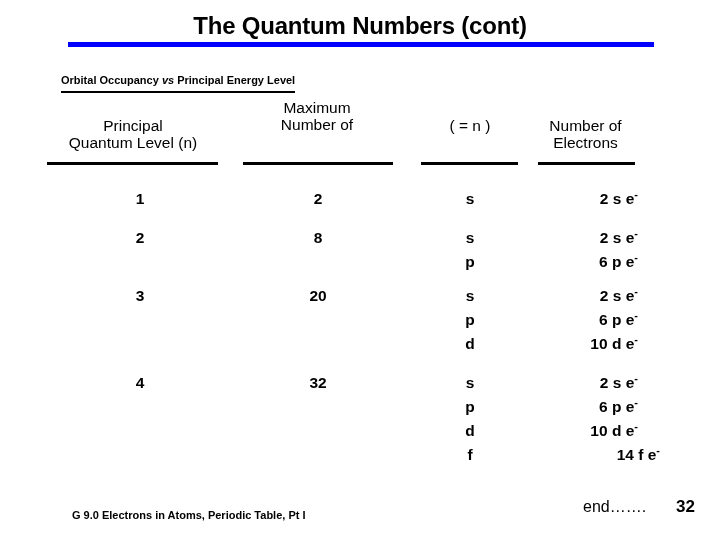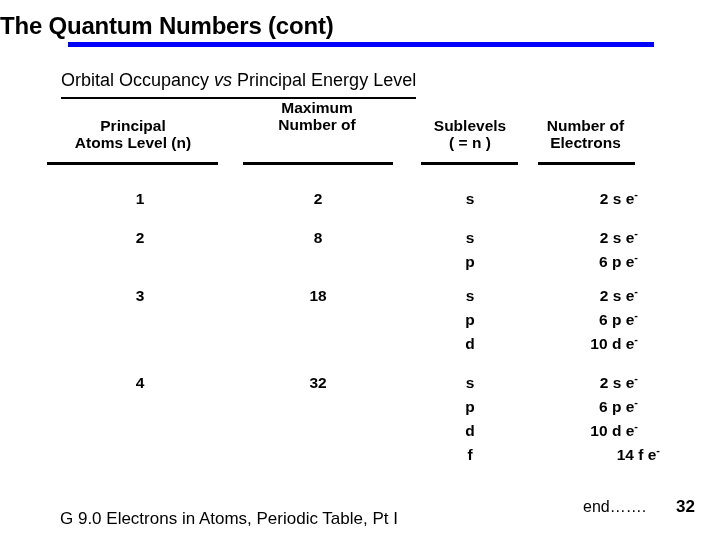--- a/index.html
+++ b/index.html
@@ -21,62 +21,62 @@
     width: 720px;
     height: 540px;
   }
 
   
   .title {
     position: absolute;
     left: 0;
     top: 12px;
     width: 720px;
-    text-align: left;
+    text-align: center;
     font-size: 24px;
     font-weight: bold;
     letter-spacing: -0.2px;
   }
   .title-rule {
     position: absolute;
     left: 68px;
     top: 42px;
     width: 586px;
     height: 5px;
     background: #0000ff;
   }
 
   
   .subtitle {
     position: absolute;
     left: 61px;
     top: 70px;
-    font-size: 18px;
-    font-weight: normal;
+    font-size: 11px;
+    font-weight: bold;
     white-space: nowrap;
     border-bottom: 2px solid #000;
-    padding-bottom: 7px;
+    padding-bottom: 1px;
     line-height: 20px;
   }
   .subtitle .it {
     font-style: italic;
   }
 
   
   .table {
     position: absolute;
     left: 0;
     top: 0;
     width: 720px;
     height: 540px;
   }
   .col-head {
     position: absolute;
     font-size: 15.5px;
-    font-weight: bold;
+    font-weight: normal;
     text-align: center;
     line-height: 17px;
     white-space: nowrap;
   }
   .col-head .l { display: block; }
   .col-rule {
     position: absolute;
     height: 3px;
     background: #000;
   }
@@ -113,24 +113,24 @@
   .sup-minus {
     font-size: 11px;
     vertical-align: super;
     line-height: 0;
     font-weight: bold;
   }
 
   
   .footer-left {
     position: absolute;
-    left: 60px;
+    left: 72px;
     top: 509px;
-    font-size: 17px;
-    font-weight: normal;
+    font-size: 11px;
+    font-weight: bold;
     white-space: nowrap;
   }
   .footer-end {
     position: absolute;
     left: 583px;
     top: 498px;
     font-size: 16px;
     font-weight: normal;
     white-space: nowrap;
   }
@@ -149,30 +149,29 @@
 
   <div class="title">The Quantum Numbers (cont)</div>
   <div class="title-rule"></div>
 
   <div class="subtitle"><span>Orbital Occupancy </span><span class="it">vs</span><span> Principal Energy Level</span></div>
 
   <div class="table">
 
     <div class="col-head" id="head-n">
       <span class="l">Principal</span>
-      <span class="l">Atoms Level  (n)</span>
+      <span class="l">Quantum Level  (n)</span>
     </div>
 
     <div class="col-head" id="head-max">
       <span class="l">Maximum</span>
       <span class="l">Number of</span>
     </div>
 
     <div class="col-head" id="head-sub">
-      <span class="l">Sublevels</span>
       <span class="l">( =  n )</span>
     </div>
 
     <div class="col-head" id="head-elec">
       <span class="l">Number of</span>
       <span class="l">Electrons</span>
     </div>
 
     <div class="col-rule" id="rule-n"></div>
     <div class="col-rule" id="rule-max"></div>
@@ -184,21 +183,21 @@
         <div class="cell maxel" style="left: 288px; top: 187px;">2</div>
         <div class="cell sub" style="left: 455px; top: 187px;">s</div>
         <div class="cell nelec" style="left: 538px; top: 187px;"><span>2 </span><span>s </span><span>e</span><span class="sup-minus">-</span></div>
         <div class="cell level" style="left: 110px; top: 226px;">2</div>
         <div class="cell maxel" style="left: 288px; top: 226px;">8</div>
         <div class="cell sub" style="left: 455px; top: 226px;">s</div>
         <div class="cell sub" style="left: 455px; top: 250px;">p</div>
         <div class="cell nelec" style="left: 538px; top: 226px;"><span>2 </span><span>s </span><span>e</span><span class="sup-minus">-</span></div>
         <div class="cell nelec" style="left: 538px; top: 250px;"><span>6 </span><span>p </span><span>e</span><span class="sup-minus">-</span></div>
         <div class="cell level" style="left: 110px; top: 284px;">3</div>
-        <div class="cell maxel" style="left: 288px; top: 284px;">18</div>
+        <div class="cell maxel" style="left: 288px; top: 284px;">20</div>
         <div class="cell sub" style="left: 455px; top: 284px;">s</div>
         <div class="cell sub" style="left: 455px; top: 308px;">p</div>
         <div class="cell sub" style="left: 455px; top: 332px;">d</div>
         <div class="cell nelec" style="left: 538px; top: 284px;"><span>2 </span><span>s </span><span>e</span><span class="sup-minus">-</span></div>
         <div class="cell nelec" style="left: 538px; top: 308px;"><span>6 </span><span>p </span><span>e</span><span class="sup-minus">-</span></div>
         <div class="cell nelec" style="left: 538px; top: 332px;"><span>10 </span><span>d </span><span>e</span><span class="sup-minus">-</span></div>
         <div class="cell level" style="left: 110px; top: 371px;">4</div>
         <div class="cell maxel" style="left: 288px; top: 371px;">32</div>
         <div class="cell sub" style="left: 455px; top: 371px;">s</div>
         <div class="cell sub" style="left: 455px; top: 395px;">p</div>

